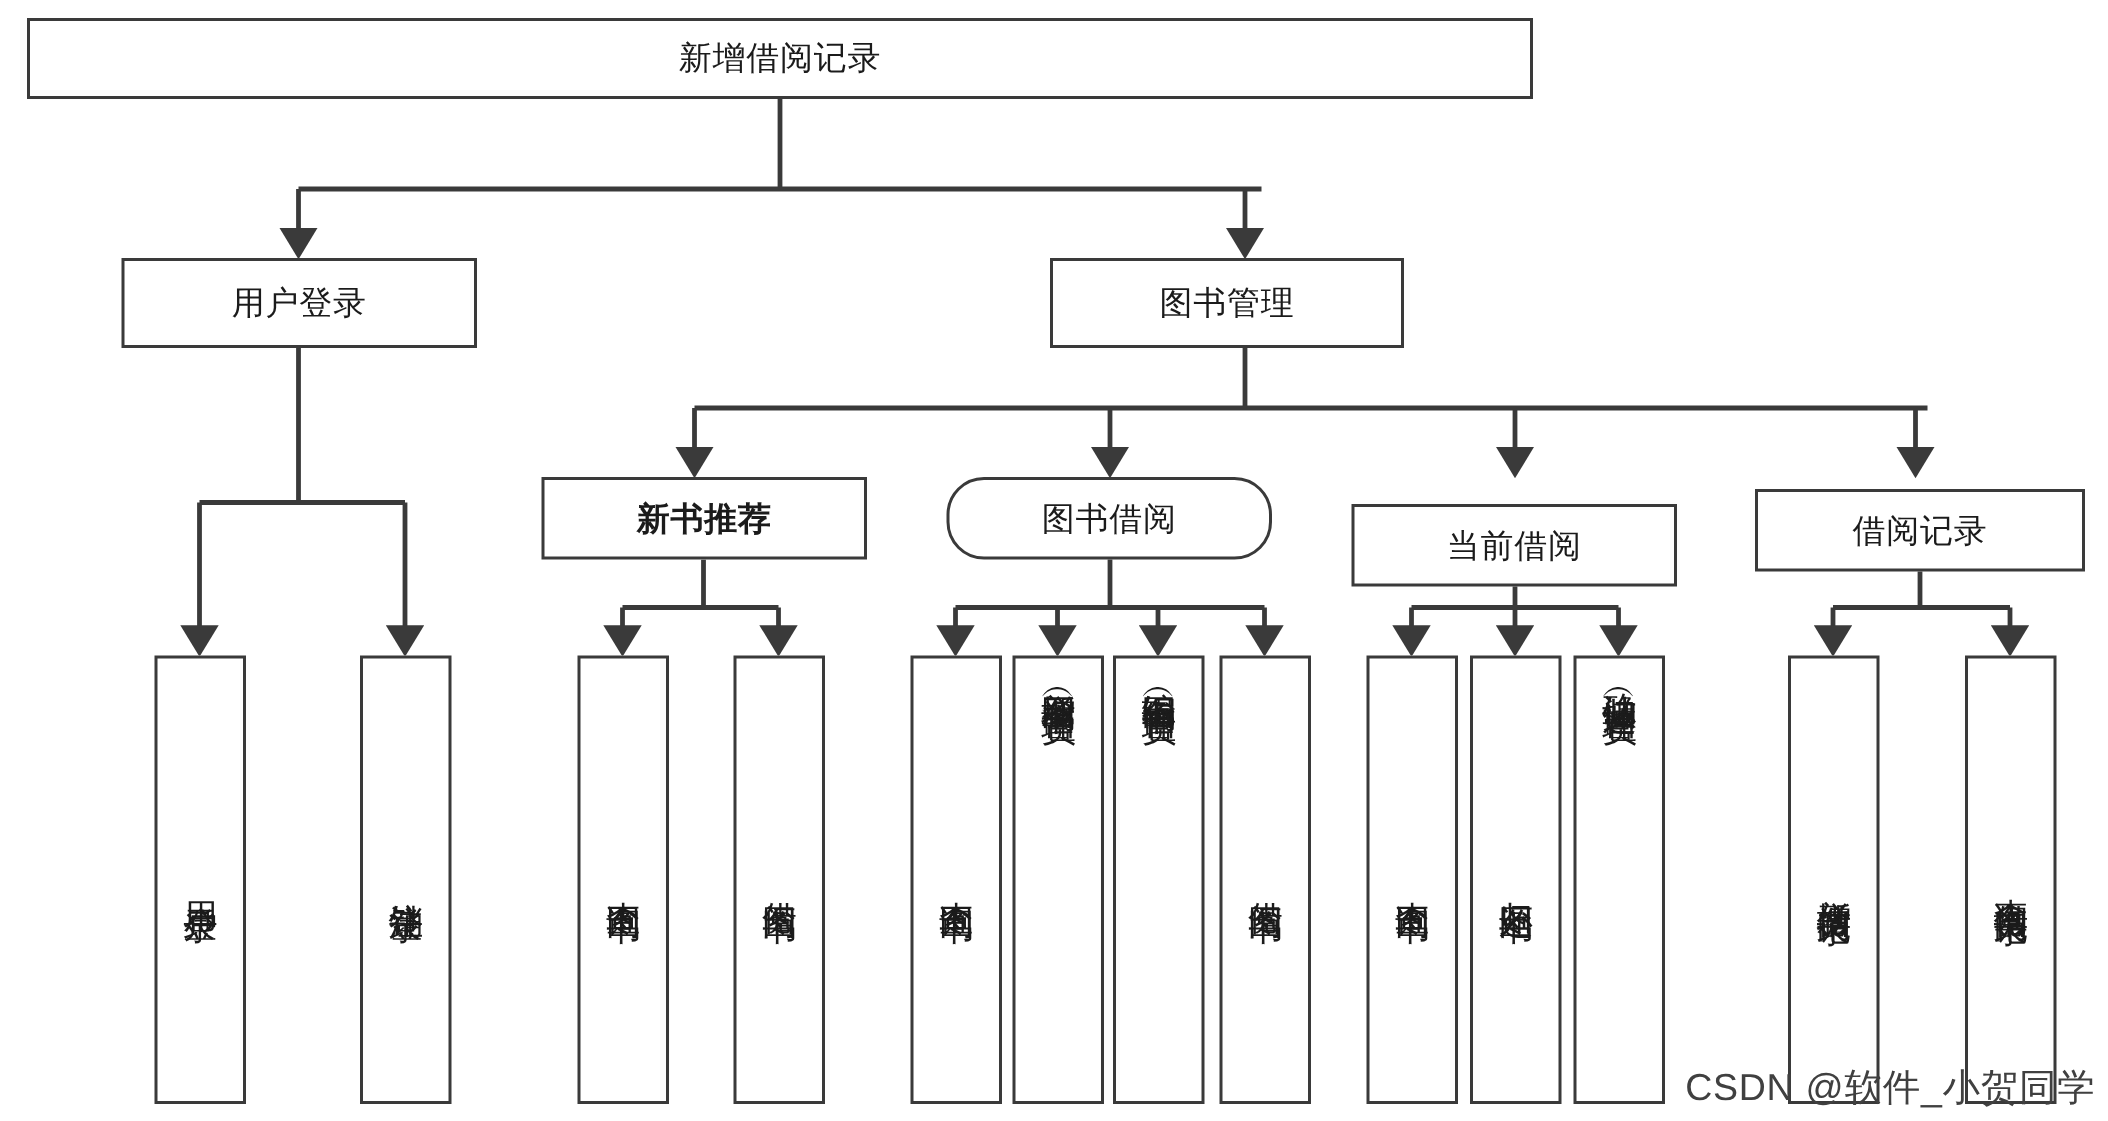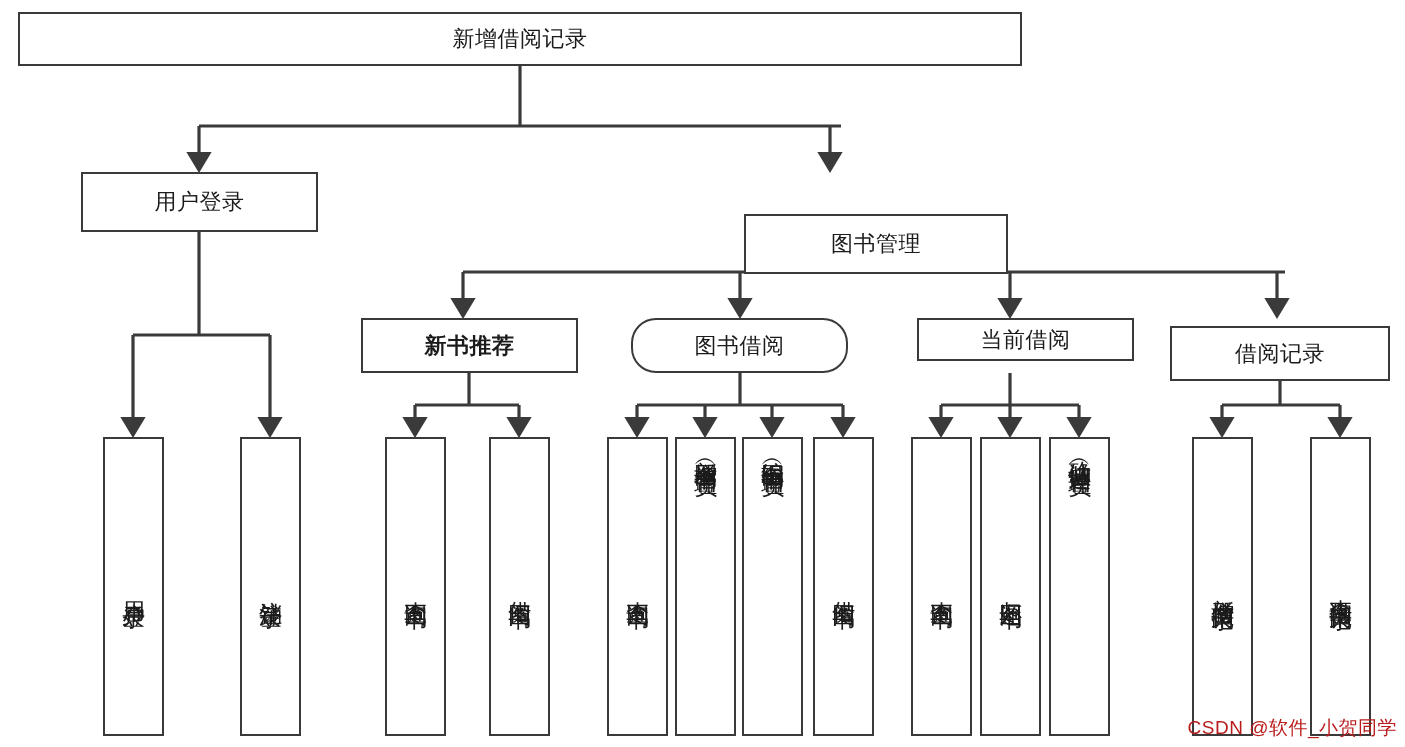--- a/index.html
+++ b/index.html
@@ -65,22 +65,22 @@
     align-items: flex-start;
   }
   .node.leaf.centered-text {
     align-items: center;
     padding-top: 0;
   }
   .watermark {
     position: absolute;
     right: 8px;
     bottom: 6px;
-    font-size: 19px;
-    color: #b91c1c;
+    font-size: 25px;
+    color: #404040;
     letter-spacing: 0.5px;
     z-index: 5;
     white-space: nowrap;
   }
 </style>
 </head>
 <body>
 
 <div id="diagram-canvas">
 
@@ -134,31 +134,31 @@
     </g>
   </svg>
 
   <div class="node root" style="left:18px; top:12px; width:1004px; height:54px;">
     <span class="node-label">新增借阅记录</span>
   </div>
 
   <div class="node level2" style="left:81px; top:172px; width:237px; height:60px;">
     <span class="node-label">用户登录</span>
   </div>
-  <div class="node level2" style="left:744px; top:172px; width:264px; height:60px;margin-top:42px;">
+  <div class="node level2" style="left:700px; top:172px; width:236px; height:60px;">
     <span class="node-label">图书管理</span>
   </div>
 
   <div class="node level3" style="left:361px; top:318px; width:217px; height:55px;font-weight:bold;">
     <span class="node-label">新书推荐</span>
   </div>
   <div class="node level3" style="left:631px; top:318px; width:217px; height:55px;border-radius:25px;">
     <span class="node-label">图书借阅</span>
   </div>
-  <div class="node level3" style="left:901px; top:318px; width:217px; height:43px;margin-left:16px;">
+  <div class="node level3" style="left:901px; top:336px; width:217px; height:55px;">
     <span class="node-label">当前借阅</span>
   </div>
   <div class="node level3" style="left:1170px; top:326px; width:220px; height:55px;">
     <span class="node-label">借阅记录</span>
   </div>
 
   <div class="node leaf centered-text" style="left:103px; top:437px; width:61px; height:299px;">
     <span class="node-label">用户登录</span>
   </div>
   <div class="node leaf centered-text" style="left:240px; top:437px; width:61px; height:299px;">

